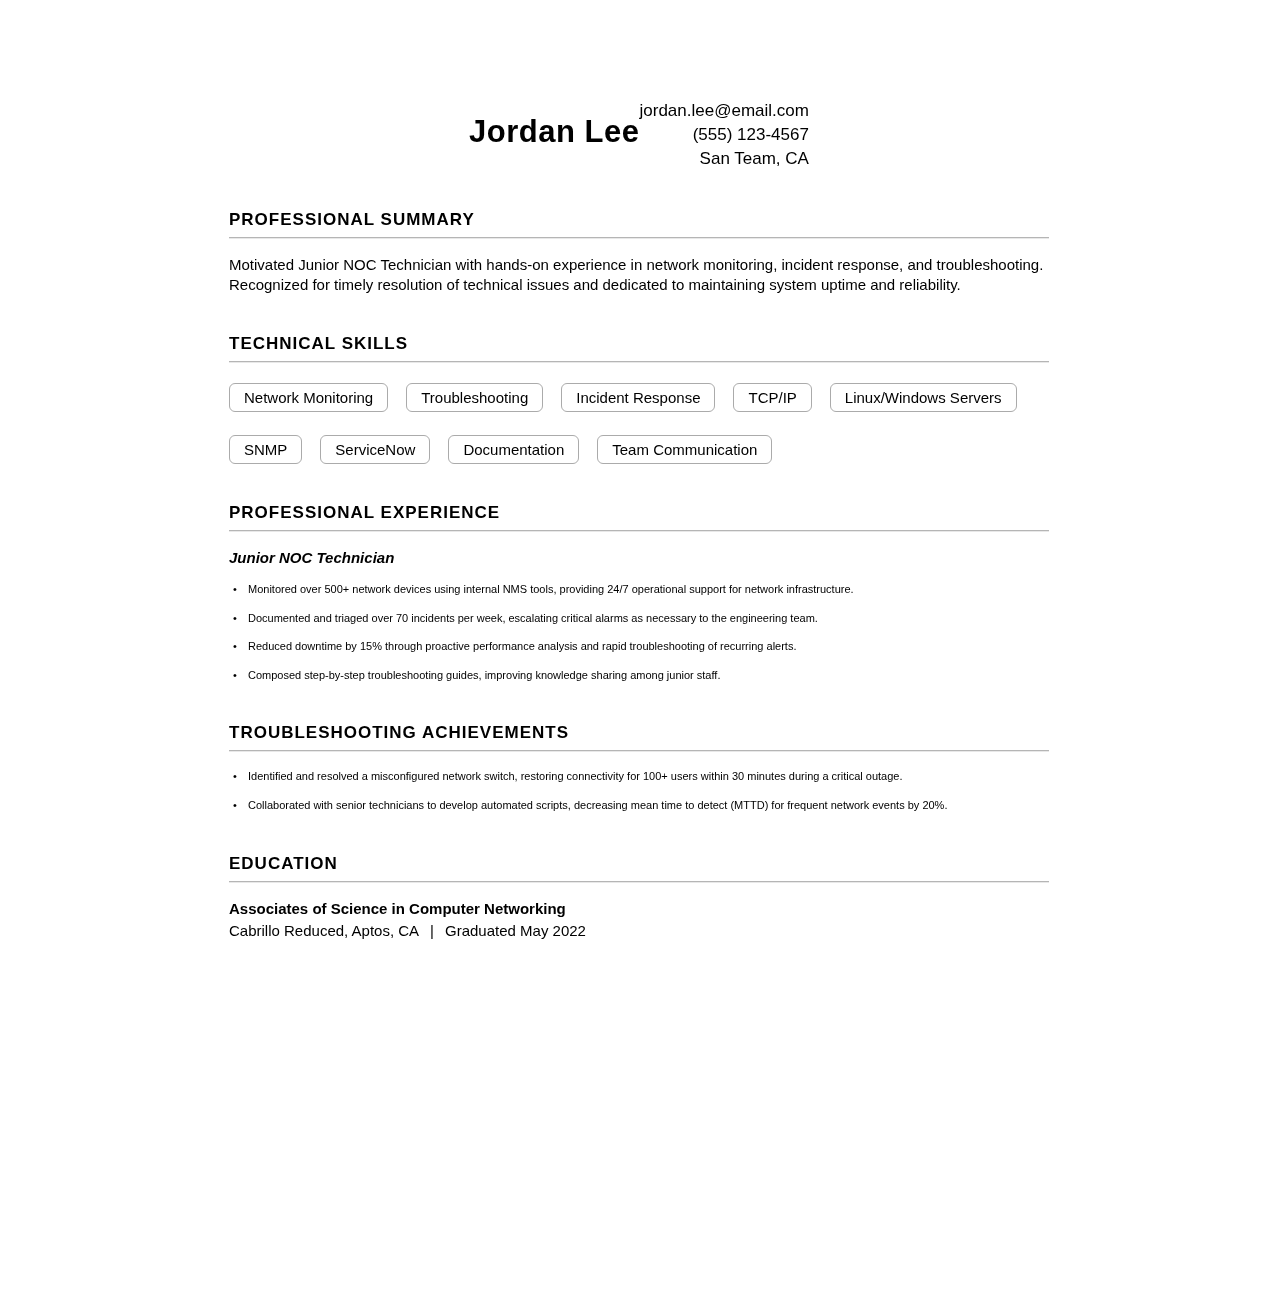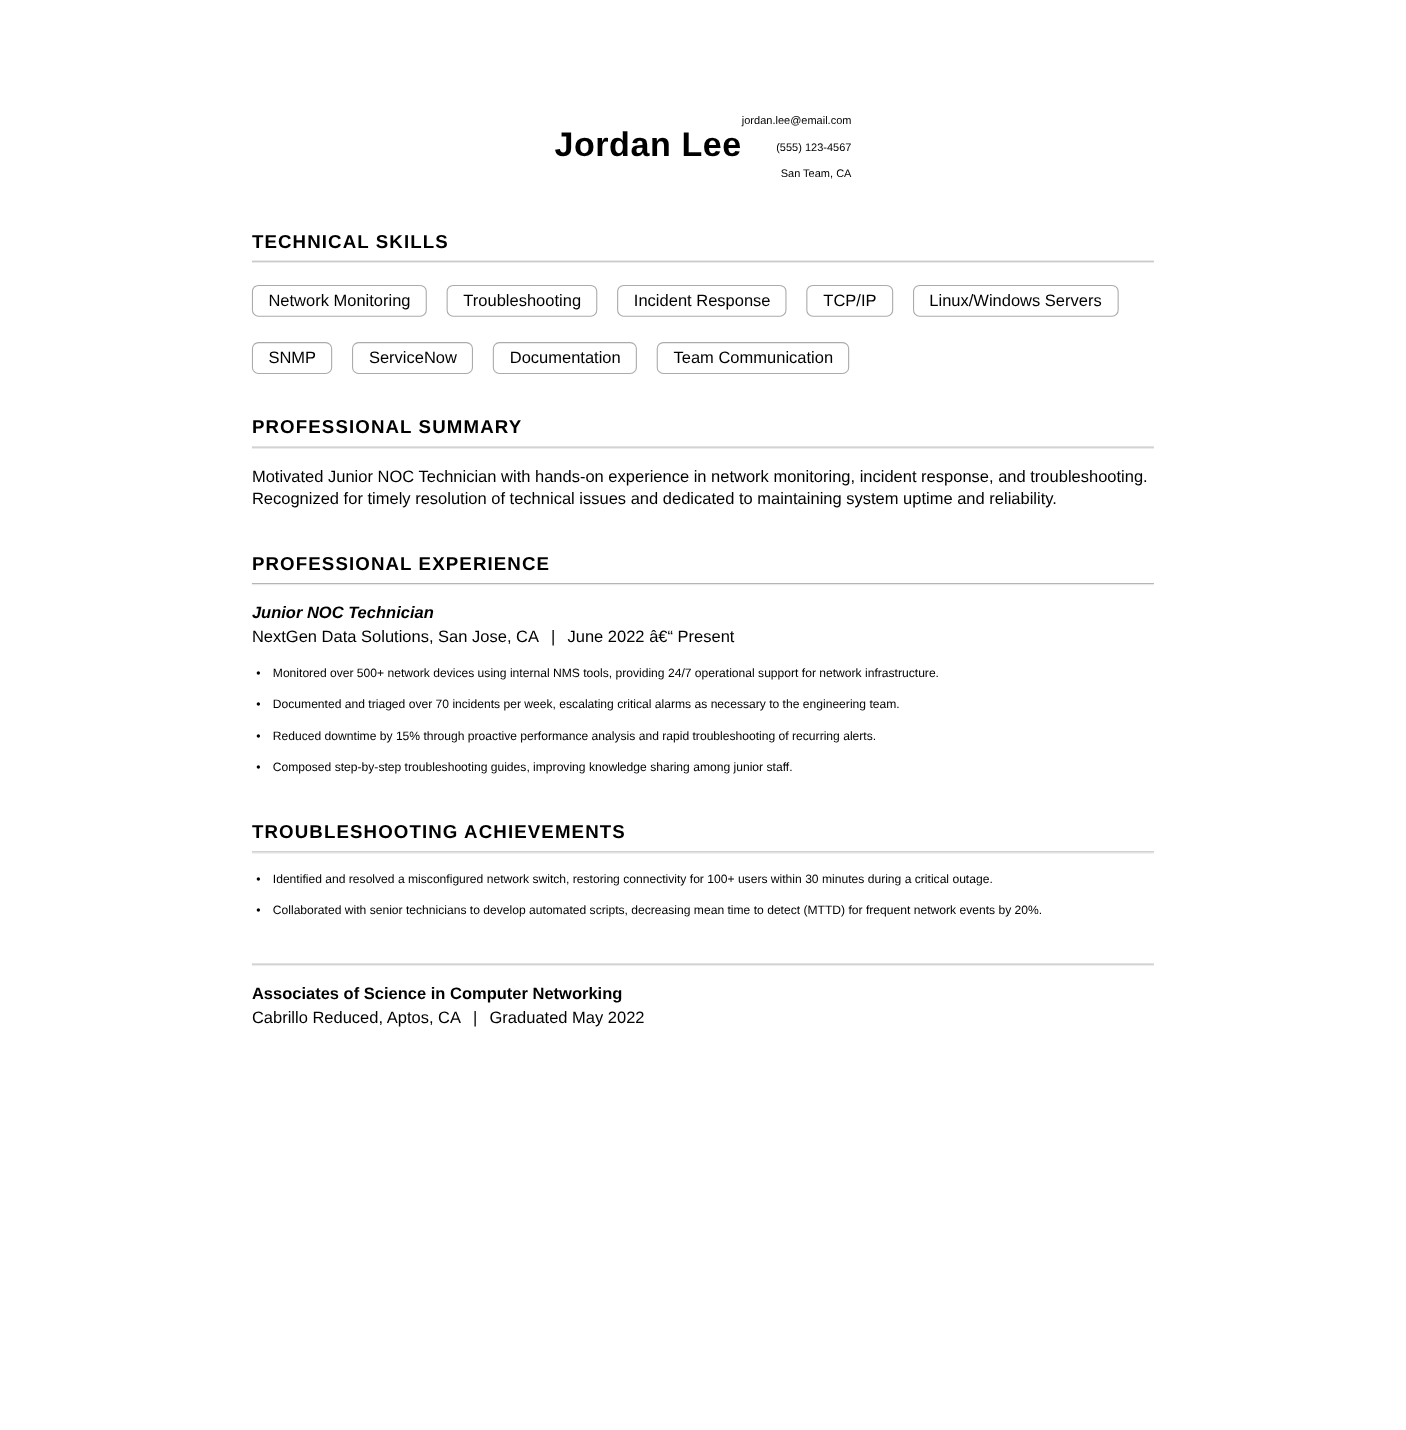--- a/index.html
+++ b/index.html
@@ -27,21 +27,21 @@
   }
   .name {
     font-size: 31px;
     font-weight: bold;
     letter-spacing: 0.5px;
     margin: 22px 0 0 0;
     line-height: 1.1;
   }
   .contact {
     text-align: right;
-    font-size: 10px;
+    font-size: 17px;
     line-height: 24px;
     padding-top: 6px;
   }
   .section { margin-top: 38px; }
   .section h2 {
     font-size: 17px;
     font-weight: bold;
     letter-spacing: 1px;
     margin: 0 0 7px 0;
     line-height: 21px;
@@ -119,20 +119,26 @@
   <header class="header">
     <h1 class="name">Jordan Lee</h1>
     <div class="contact">
       <div>jordan.lee@email.com</div>
       <div>(555) 123-4567</div>
       <div>San Team, CA</div>
     </div>
   </header>
 
   <section class="section">
+    <h2>PROFESSIONAL SUMMARY</h2>
+    <hr class="rule">
+    <p class="body-text">Motivated Junior NOC Technician with hands-on experience in network monitoring, incident response, and troubleshooting. Recognized for timely resolution of technical issues and dedicated to maintaining system uptime and reliability.</p>
+  </section>
+
+  <section class="section">
     <h2>TECHNICAL SKILLS</h2>
     <hr class="rule">
     <div class="skills">
 
         <span class="skill-tag">Network Monitoring</span>
 
         <span class="skill-tag">Troubleshooting</span>
 
         <span class="skill-tag">Incident Response</span>
 
@@ -144,30 +150,23 @@
 
         <span class="skill-tag">ServiceNow</span>
 
         <span class="skill-tag">Documentation</span>
 
         <span class="skill-tag">Team Communication</span>
       </div>
   </section>
 
   <section class="section">
-    <h2>PROFESSIONAL SUMMARY</h2>
-    <hr class="rule">
-    <p class="body-text">Motivated Junior NOC Technician with hands-on experience in network monitoring, incident response, and troubleshooting. Recognized for timely resolution of technical issues and dedicated to maintaining system uptime and reliability.</p>
-  </section>
-
-  <section class="section">
     <h2>PROFESSIONAL EXPERIENCE</h2>
     <hr class="rule">
     <p class="job-title">Junior NOC Technician</p>
-    <p class="meta-line"><span>NextGen Data Solutions, San Jose, CA</span><span class="meta-sep">|</span><span>June 2022 â€“ Present</span></p>
     <ul class="bullets">
 
         <li>Monitored over 500+ network devices using internal NMS tools, providing 24/7 operational support for network infrastructure.</li>
 
 
         <li>Documented and triaged over 70 incidents per week, escalating critical alarms as necessary to the engineering team.</li>
 
         <li>Reduced downtime by 15% through proactive performance analysis and rapid troubleshooting of recurring alerts.</li>
 
         <li>Composed step-by-step troubleshooting guides, improving knowledge sharing among junior staff.</li>
@@ -180,18 +179,19 @@
     <ul class="bullets">
 
         <li>Identified and resolved a misconfigured network switch, restoring connectivity for 100+ users within 30 minutes during a critical outage.</li>
 
         <li>Collaborated with senior technicians to develop automated scripts, decreasing mean time to detect (MTTD) for frequent network events by 20%.</li>
 
       </ul>
   </section>
 
   <section class="section">
+    <h2>EDUCATION</h2>
     <hr class="rule">
     <p class="edu-degree">Associates of Science in Computer Networking</p>
     <p class="meta-line"><span>Cabrillo Reduced, Aptos, CA</span><span class="meta-sep">|</span><span>Graduated May 2022</span></p>
   </section>
 
 </div>
 
 </body></html>

